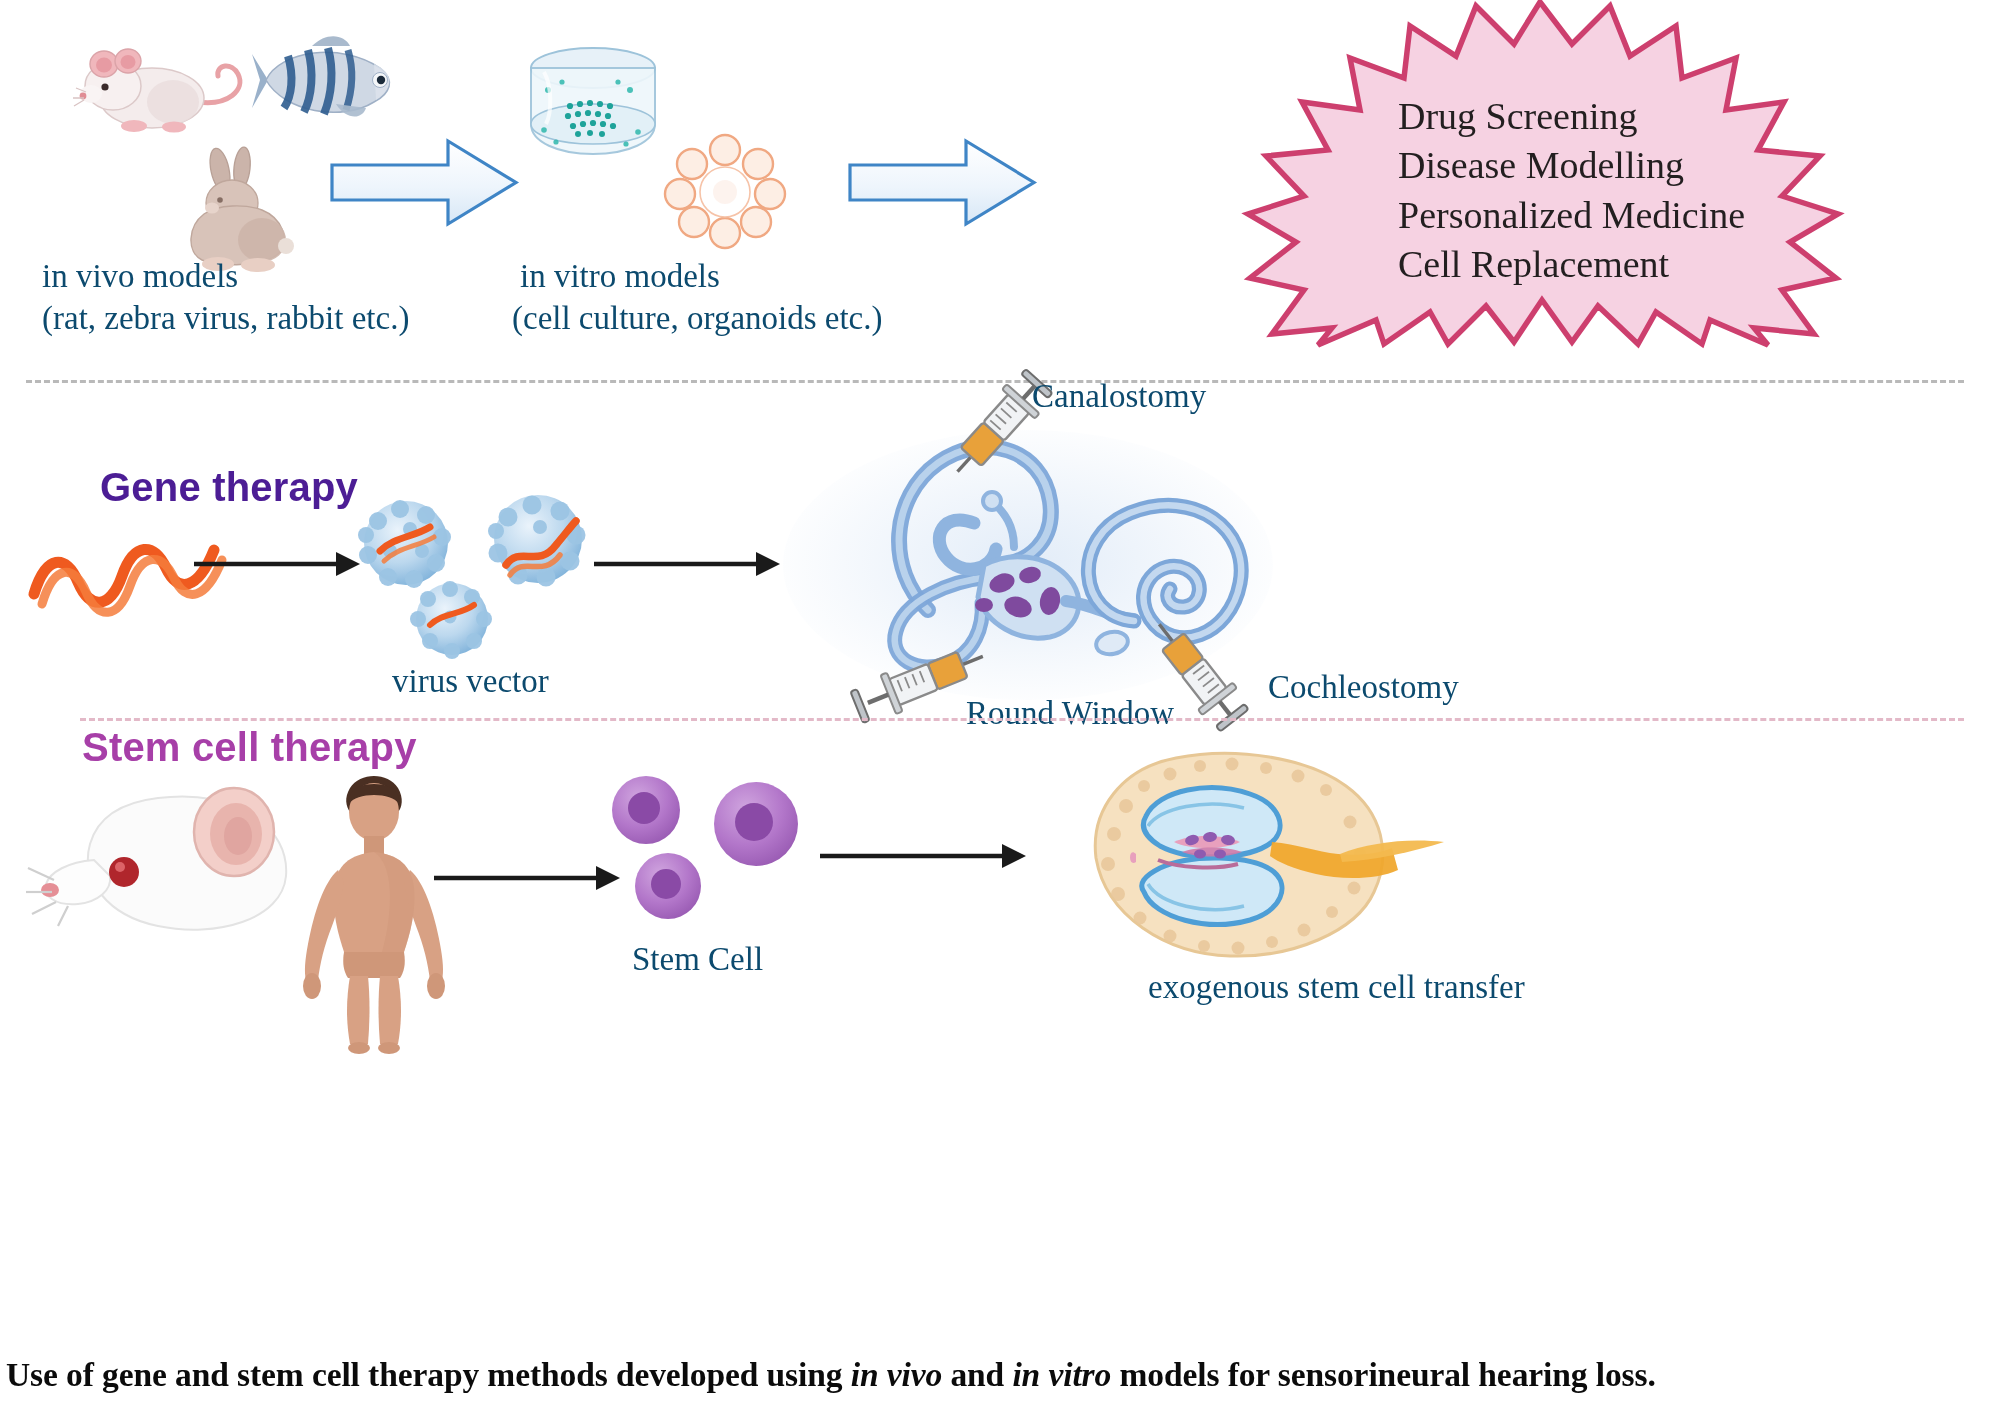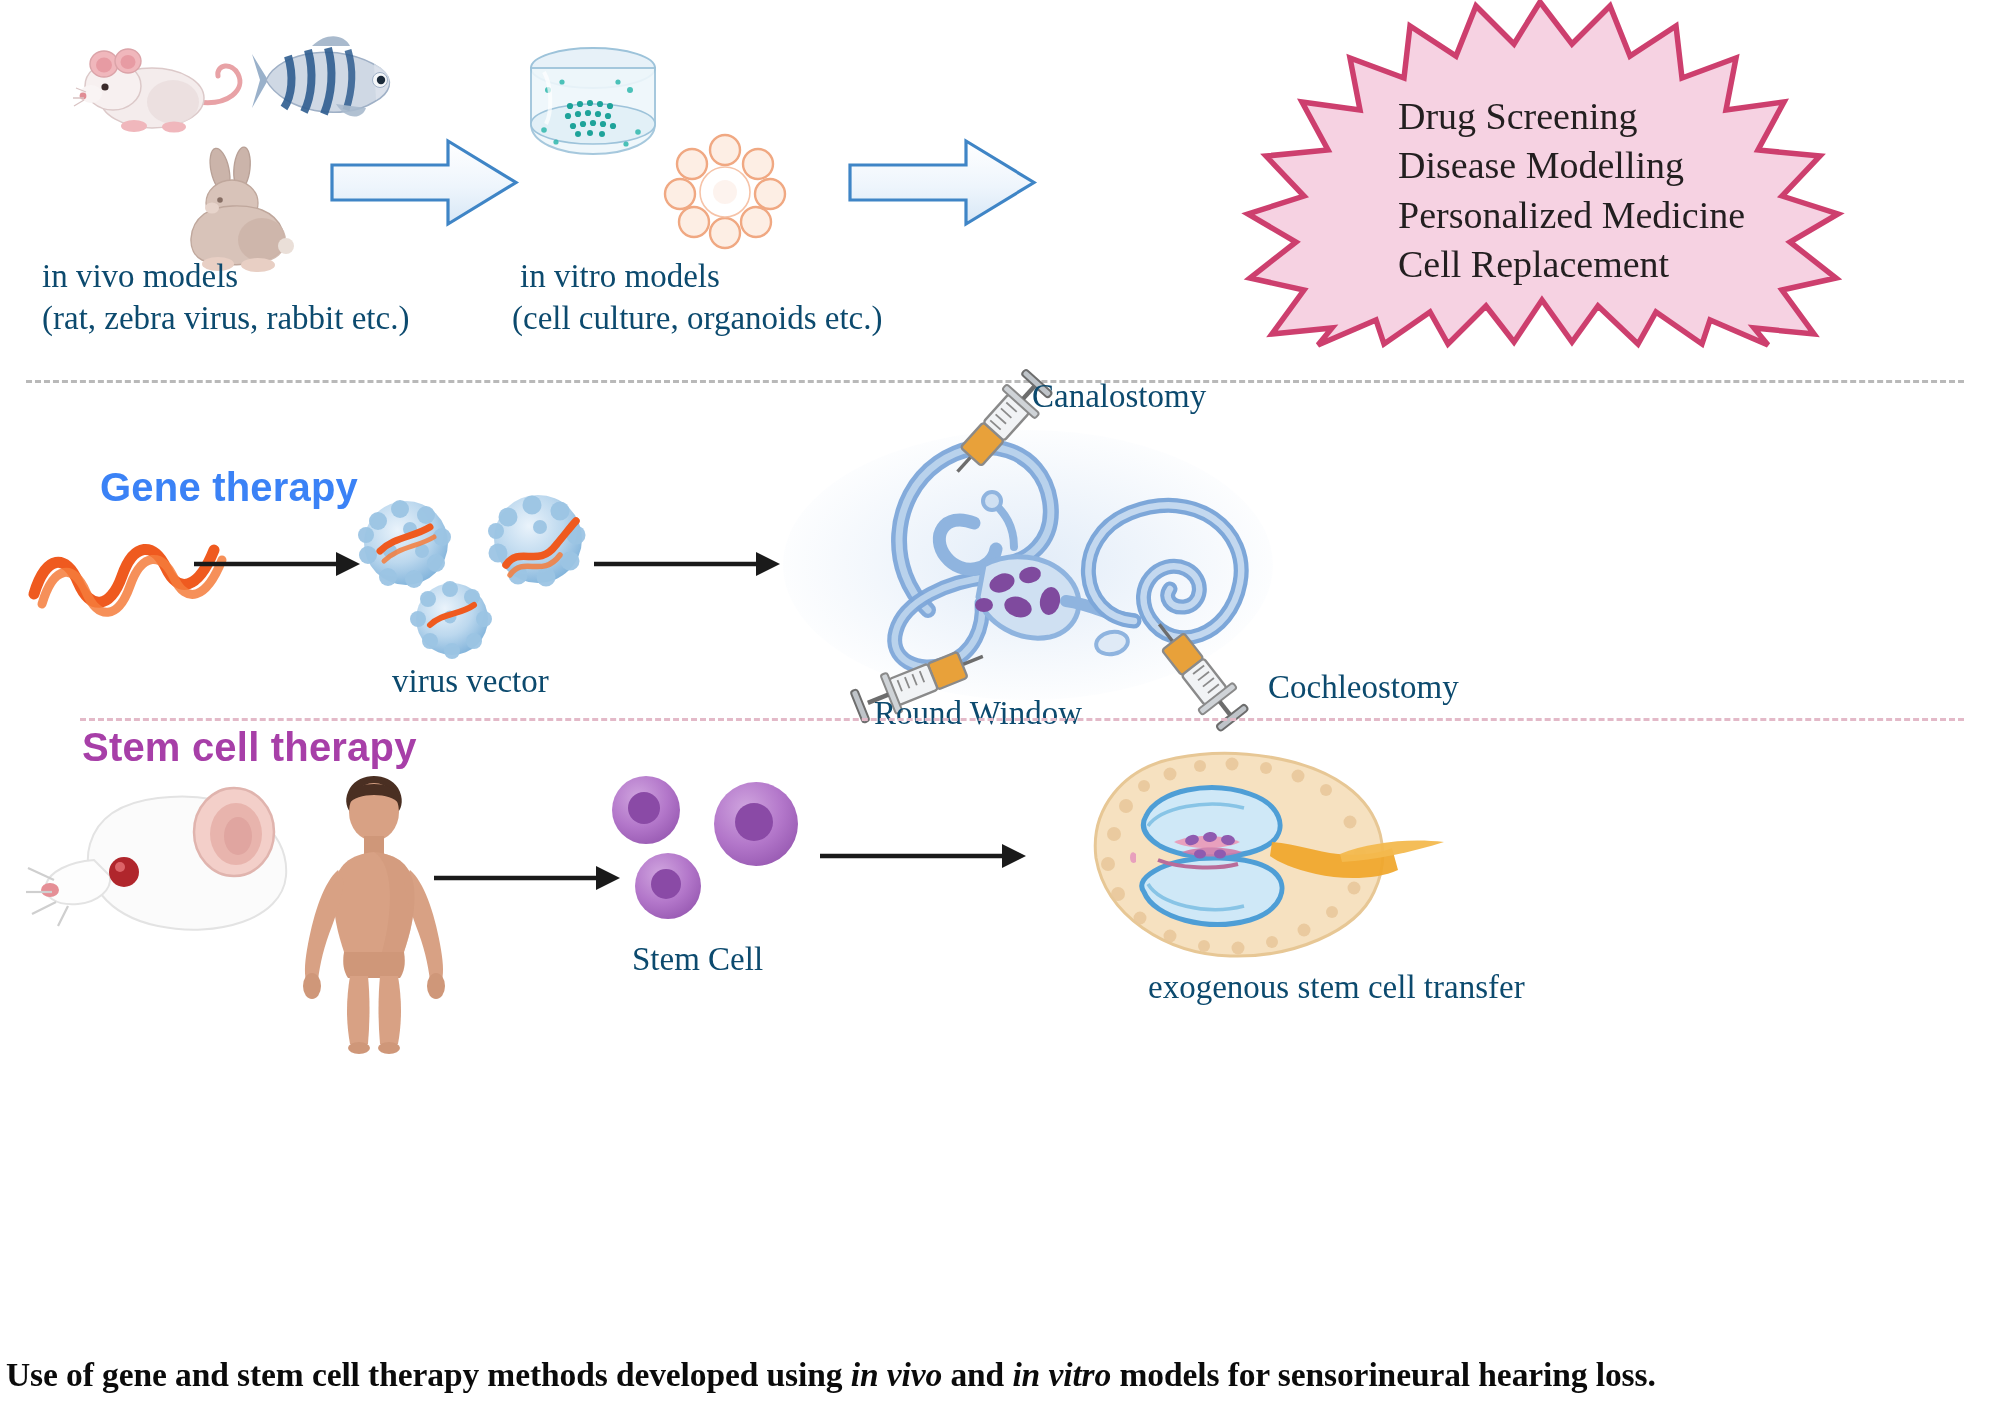--- a/index.html
+++ b/index.html
@@ -258,21 +258,21 @@
     <div class="abs" style="left:308px; top:92px;">
       <div class="burst-text">Drug Screening</div>
       <div class="burst-text">Disease Modelling</div>
       <div class="burst-text">Personalized Medicine</div>
       <div class="burst-text">Cell Replacement</div>
     </div>
   </div>
 
   <hr class="abs divider" style="left:26px; top:380px; width:1938px;">
 
-  <div class="abs section-heading" style="left:100px; top:465px; color:#3b82f6;">Gene therapy</div>
+  <div class="abs section-heading" style="left:100px; top:465px; color:#4c1d95;">Gene therapy</div>
 
   <div class="abs" style="left:26px; top:520px; width:200px; height:105px;">
     <svg viewBox="0 0 200 105" width="200" height="105">
       <path d="M8 74 C20 34 40 34 52 62 C64 90 84 90 96 56
                C108 22 128 22 140 48 C152 74 172 70 188 30" fill="none" stroke="#ef5a1f" stroke-width="11" stroke-linecap="round"></path>
       <path d="M16 84 C28 44 48 44 60 72 C72 100 92 100 104 66
                C116 32 136 32 148 58 C160 84 180 80 196 40" fill="none" stroke="#f47c3c" stroke-width="9" stroke-linecap="round" opacity="0.85"></path>
     </svg>
   </div>
 
@@ -456,21 +456,21 @@
         </g>
 
         <rect x="44" y="34" width="7" height="42" rx="2.5" fill="#cfd3d7" stroke="#8a8a8a" stroke-width="2"></rect>
 
         <line x1="44" y1="55" x2="22" y2="55" stroke="#6d6d6d" stroke-width="4.4"></line>
         <rect x="10" y="38" width="7" height="34" rx="3" fill="#bfc4c9" stroke="#6d6d6d" stroke-width="2"></rect>
       </g>
     </svg>
   </div>
 
-  <div class="abs serif-label" style="left:874px; top:692px;">Round Window</div>
+  <div class="abs serif-label" style="left:966px; top:692px;">Round Window</div>
 
   <div class="abs" style="left:1120px; top:600px; width:150px; height:140px;">
     <svg viewBox="0 0 150 140" width="150" height="140">
       <g transform="rotate(142 75 70)">
         <line x1="75" y1="128" x2="75" y2="106" stroke="#6d6d6d" stroke-width="3.4"></line>
         <rect x="61" y="74" width="28" height="32" rx="3" fill="#e8a13a" stroke="#8a8a8a" stroke-width="2.4"></rect>
         <rect x="61" y="36" width="28" height="38" rx="3" fill="#f1f3f5" stroke="#8a8a8a" stroke-width="2.4"></rect>
         <g stroke="#8a8a8a" stroke-width="1.8">
           <line x1="65" y1="44" x2="79" y2="44"></line>
             <line x1="65" y1="52" x2="79" y2="52"></line>

